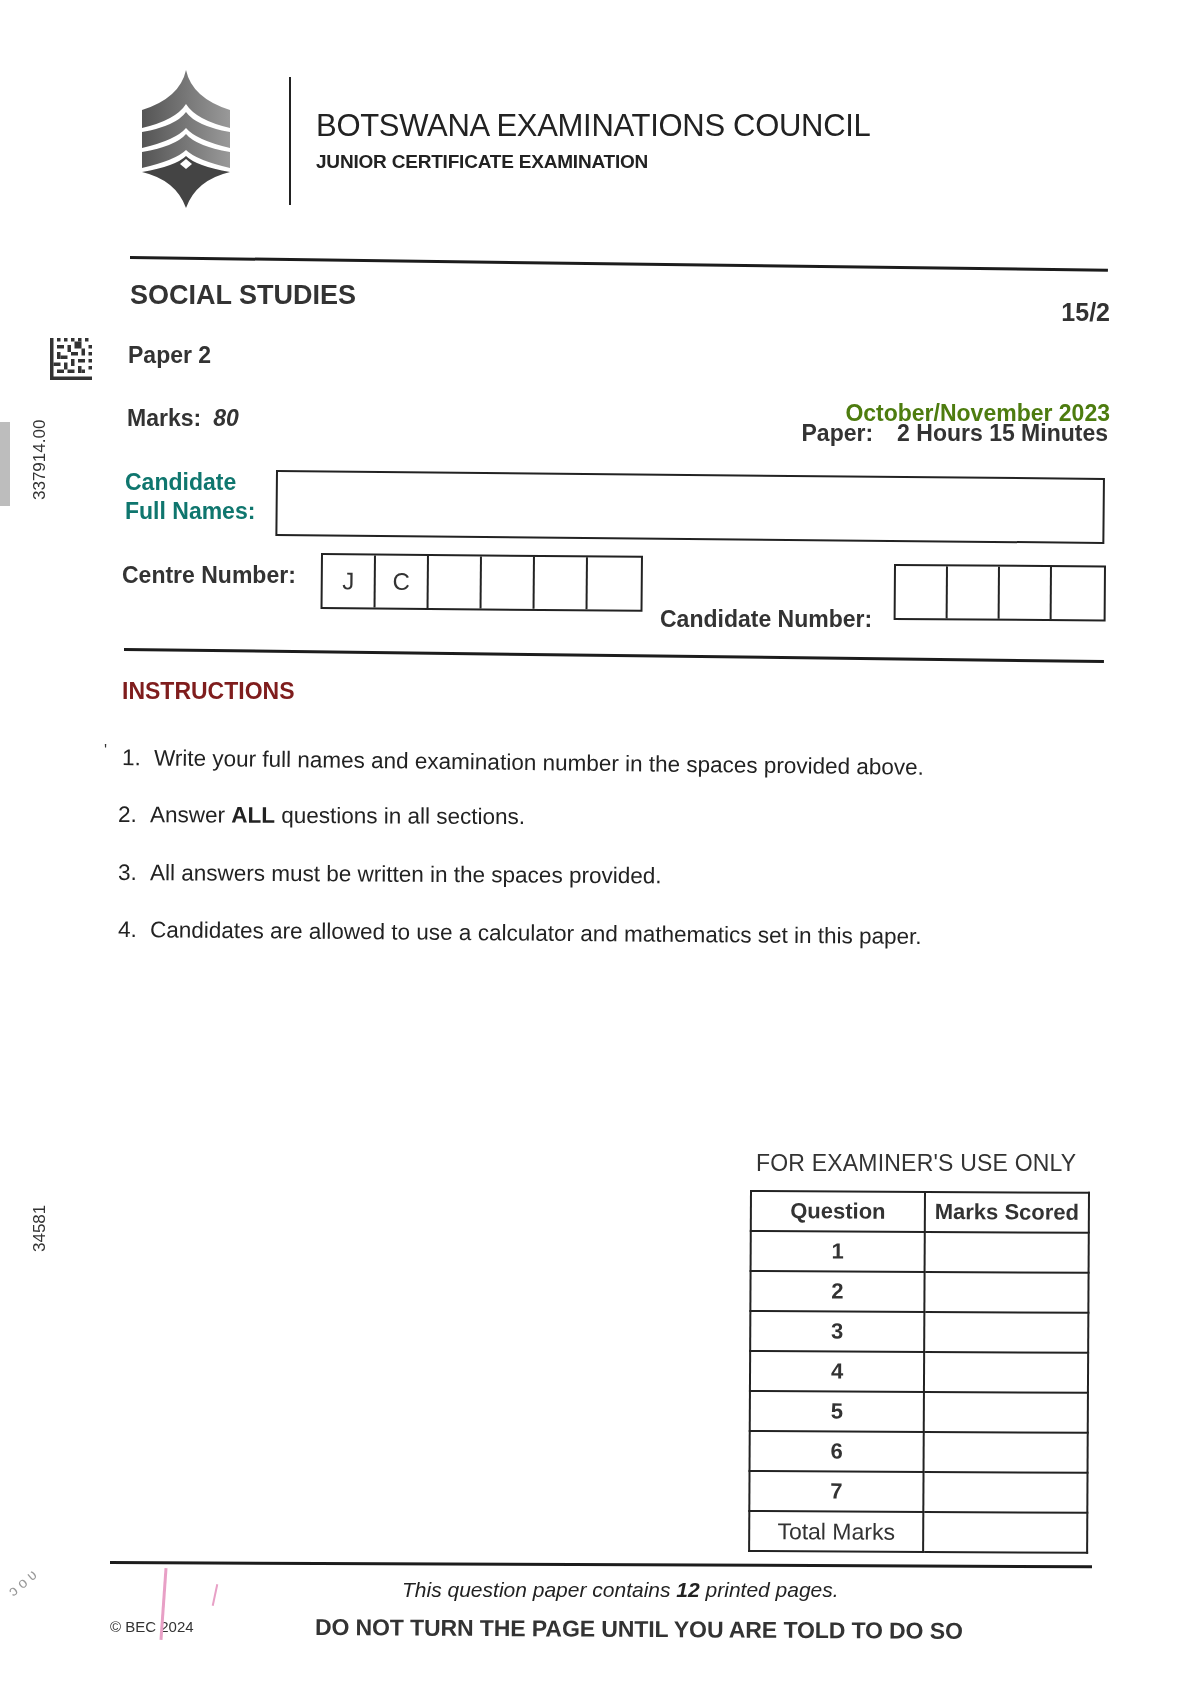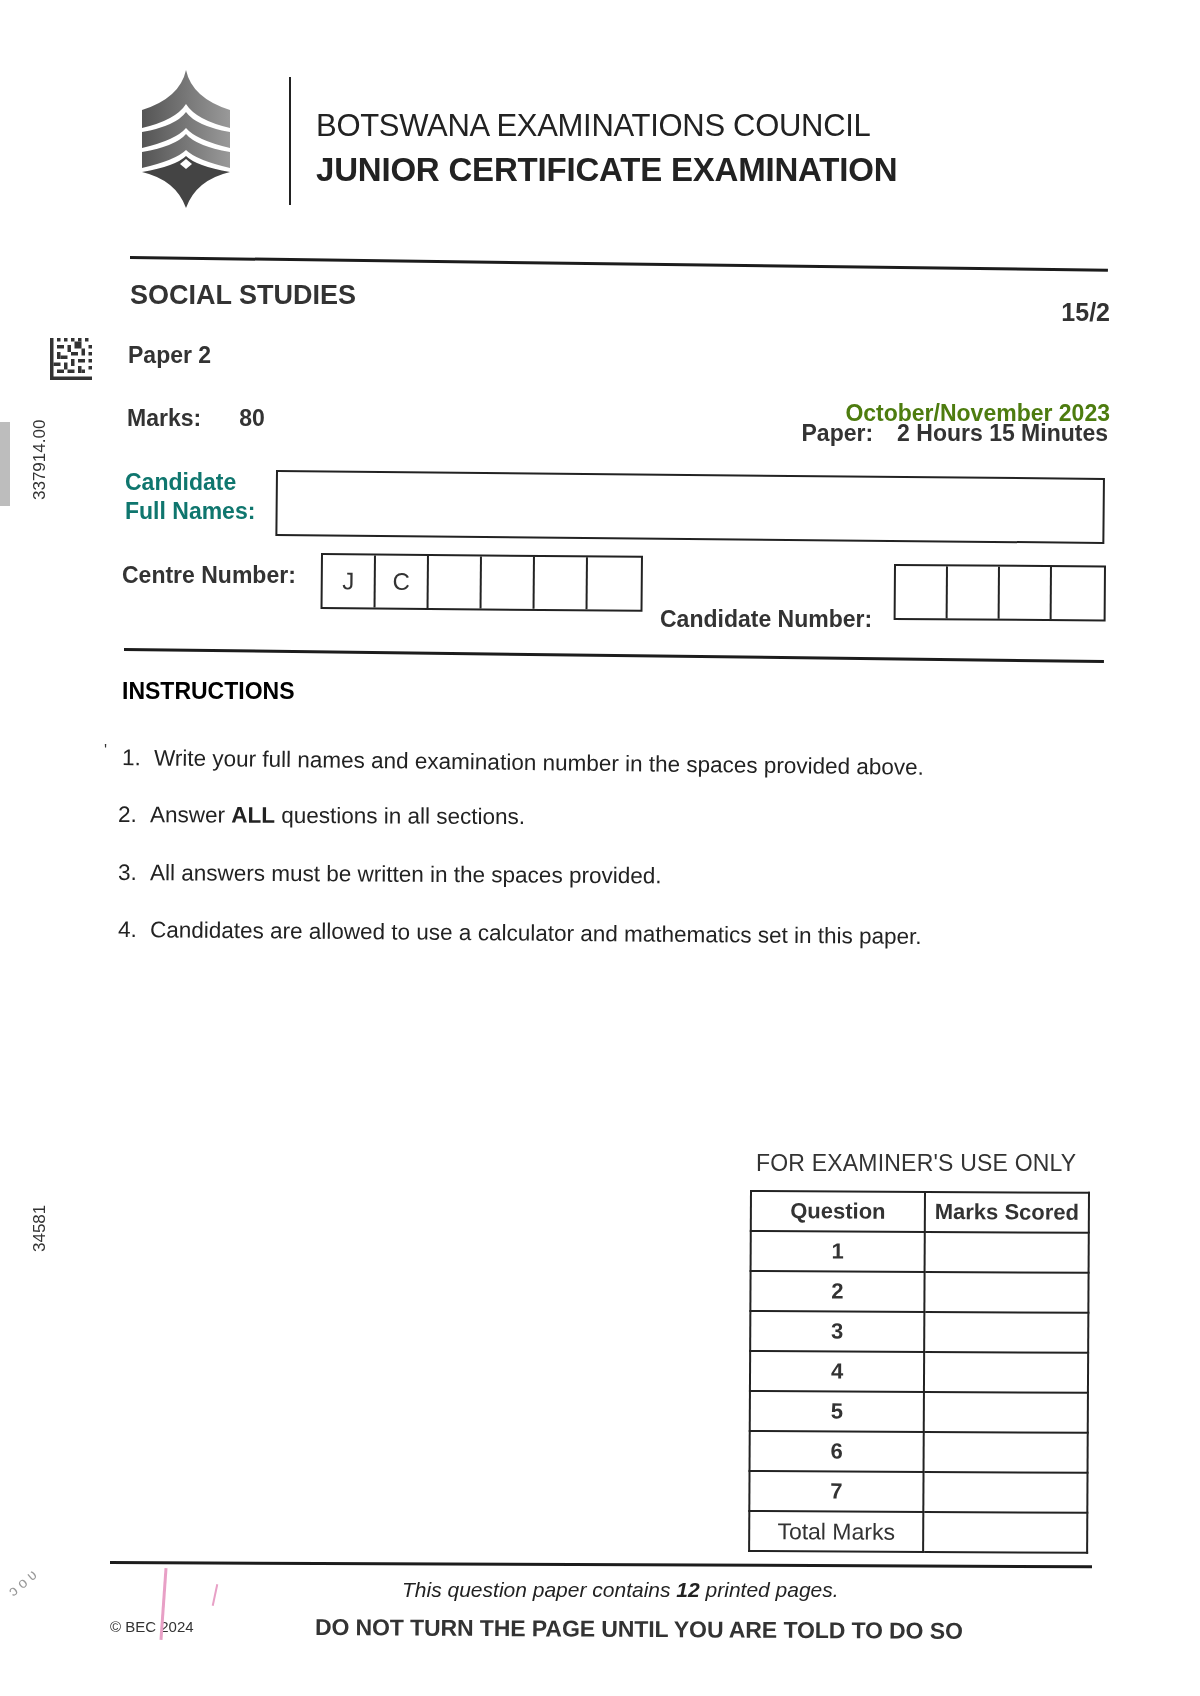--- a/index.html
+++ b/index.html
@@ -4,52 +4,52 @@
 <style>
   html, body { margin:0; padding:0; background:#ffffff; }
   body { width:1200px; height:1696px; position:relative; overflow:hidden;
          font-family:"Liberation Sans", sans-serif; color:#1e1e1e; }
   .abs { position:absolute; }
 
   
   .logo { left:136px; top:68px; width:100px; height:142px; }
   .vrule { left:289px; top:77px; width:2px; height:128px; background:#222; }
   .council { left:316px; top:108px; font-size:31px; letter-spacing:-0.3px; color:#222; }
-  .exam-type { left:316px; top:151px; font-size:33px; font-weight:bold; color:#222; letter-spacing:-0.2px; }
+  .exam-type { left:316px; top:151px; font-size:19px; font-weight:bold; color:#222; letter-spacing:-0.2px; }
 
   .hline { height:3px; background:#1c1c1c; }
   .line1 { left:130px; top:256px; width:978px; transform:rotate(0.75deg); transform-origin:left center; }
   .line2 { left:124px; top:648px; width:980px; transform:rotate(0.7deg); transform-origin:left center; }
   .line3 { left:110px; top:1561px; width:982px; transform:rotate(0.25deg); transform-origin:left center; }
 
   .subject { left:130px; top:280px; font-size:27px; font-weight:bold; color:#333; }
   .code { right:90px; top:298px; font-size:25px; font-weight:bold; color:#333; }
   .paper { left:128px; top:342px; font-size:23px; font-weight:bold; color:#333; }
   .session { right:90px; top:358px; font-size:23px; font-weight:bold; color:#4d7c0f;margin-top:42px; }
   .marks { left:127px; top:405px; font-size:23px; font-weight:bold; color:#333; }
-  .marks .val { margin-left:38px; }
+  .marks .val { margin-left:12px;font-style:italic; }
   .time { right:92px; top:420px; font-size:23px; font-weight:bold; color:#333; }
   .time .val { margin-left:24px; }
 
   .names-label { left:125px; top:468px; font-size:23px; font-weight:bold; color:#0f766e; line-height:29px; }
   .names-box { left:276px; top:470px; width:825px; height:62px; border:2px solid #222;
                transform:rotate(0.55deg); transform-origin:left top; background:transparent; }
 
   .centre-label { left:122px; top:562px; font-size:23px; font-weight:bold; color:#333; }
   .centre-boxes { left:321px; top:553px; display:flex; border:2px solid #222; transform:rotate(0.5deg); transform-origin:left top; }
   .cbox { width:53px; height:52px; border-right:2px solid #222; display:flex; align-items:center; justify-content:center;
           font-size:24px; color:#333; box-sizing:border-box; }
   .cbox:last-child { border-right:none; }
 
   .cand-label { left:660px; top:578px; font-size:23px; font-weight:bold; color:#333;margin-top:28px; }
   .cand-boxes { left:894px; top:564px; display:flex; border:2px solid #222; transform:rotate(0.4deg); transform-origin:left top; }
   .kbox { width:52px; height:52px; border-right:2px solid #222; box-sizing:border-box; }
   .kbox:last-child { border-right:none; }
 
-  .instr-title { left:122px; top:678px; font-size:23px; font-weight:bold; color:#000000; }
+  .instr-title { left:122px; top:678px; font-size:23px; font-weight:bold; color:#7f1d1d; }
   .instr { left:118px; font-size:22.5px; color:#222; display:flex; transform-origin:left center; }
   .instr .num { width:32px; }
   .i1 { top:745px; left:122px; transform:rotate(0.7deg); }
   .i2 { top:802px; transform:rotate(0.3deg); }
   .i3 { top:860px; transform:rotate(0.35deg); }
   .i4 { top:917px; transform:rotate(0.5deg); }
   .tick { left:104px; top:742px; font-size:16px; color:#333; }
 
   
   .exam-title { left:756px; top:1150px; font-size:23px; font-weight:normal; color:#333; letter-spacing:0.2px; }

